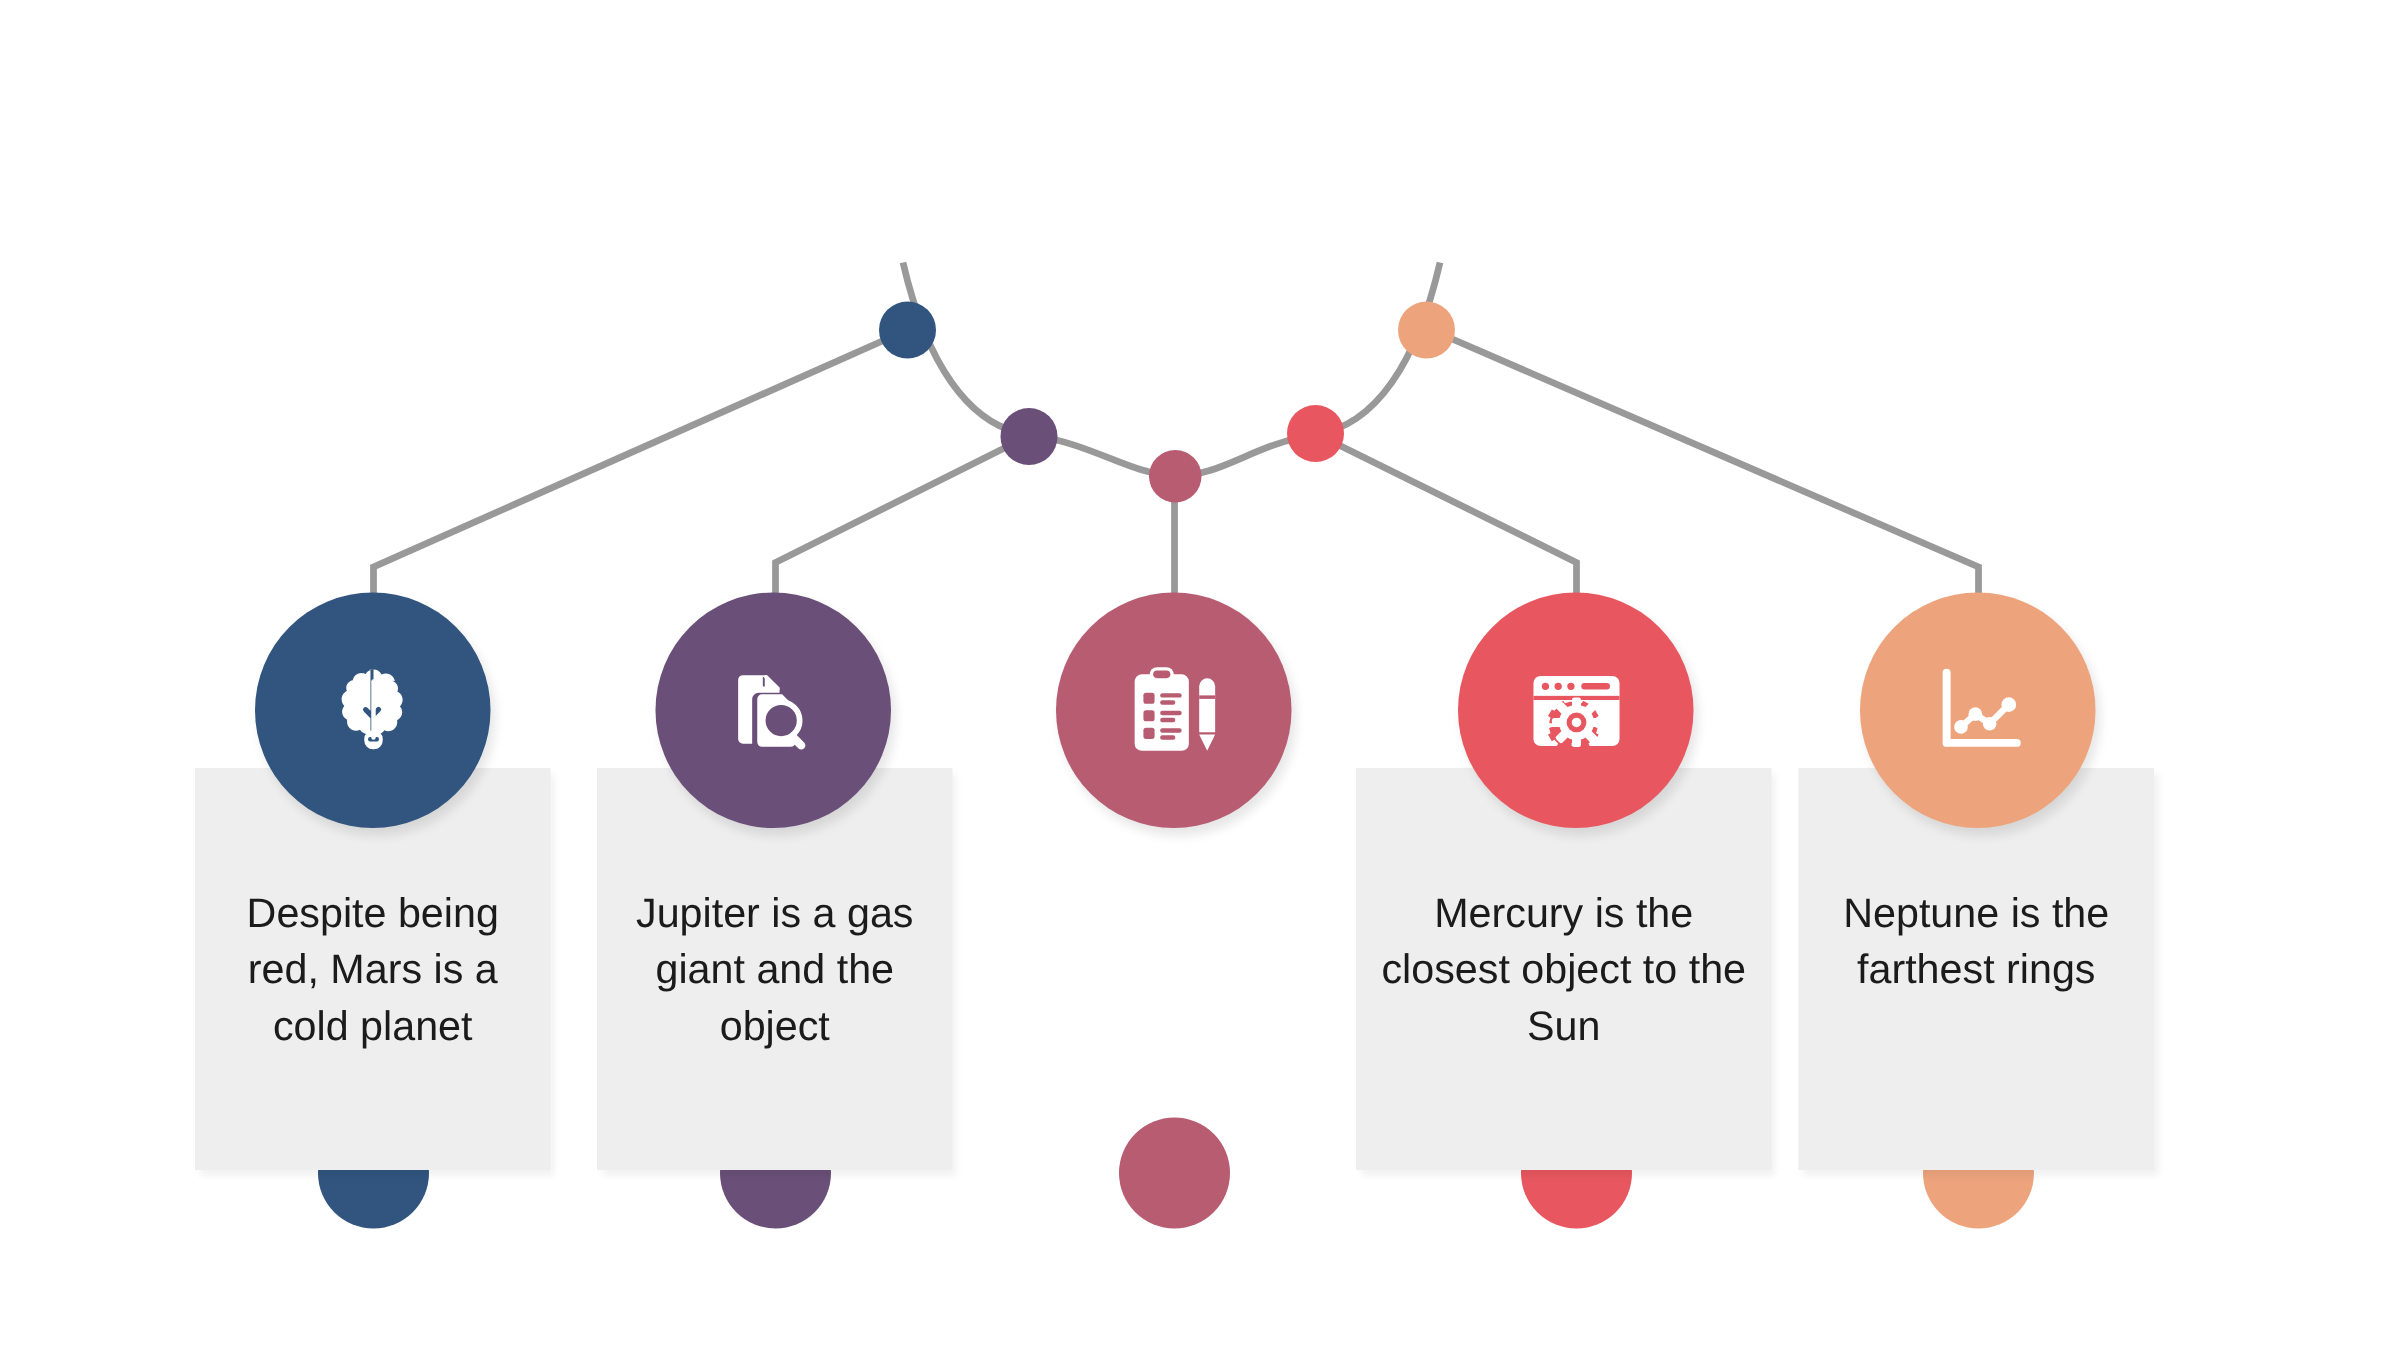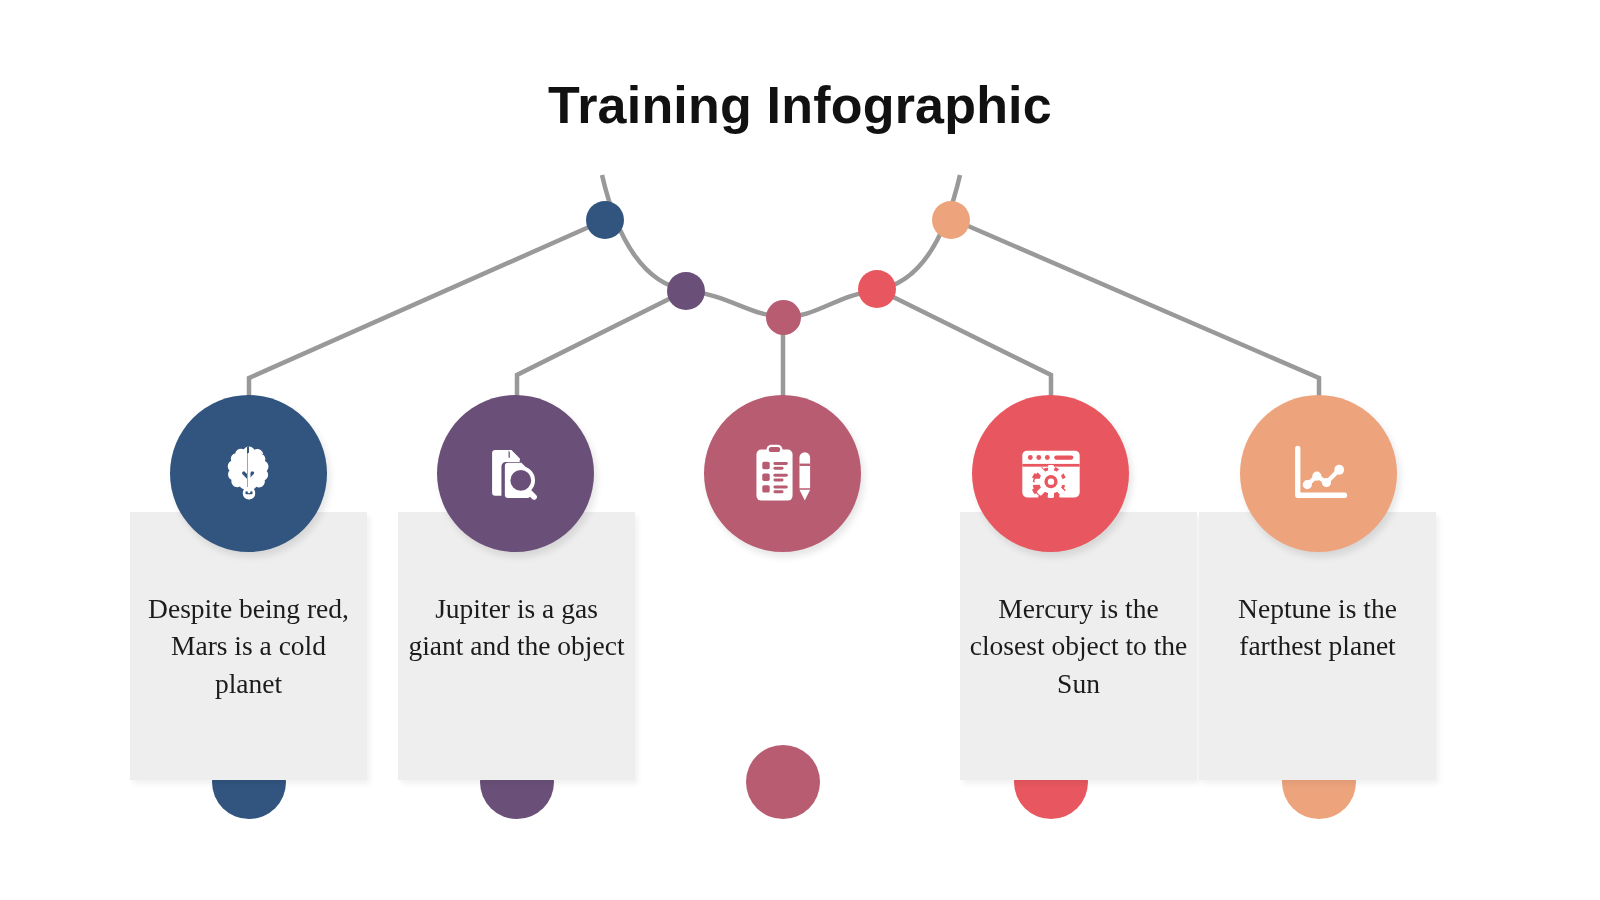--- a/index.html
+++ b/index.html
@@ -56,21 +56,21 @@
     top: 512px;
     height: 268px;
     width: 237px;
   }
   .card-text {
     position: absolute;
     left: 8px;
     right: 8px;
     top: 78px;
     text-align: center;
-    font-family: Liberation Serif, serif;
+    font-family: Liberation Sans, sans-serif;
     font-size: 27.5px;
     line-height: 1.36;
     color: #1b1b1b;
   }
 
   
   .nub {
     position: absolute;
     width: 74px;
     height: 74px;
@@ -100,21 +100,20 @@
   .arc-dot {
     position: absolute;
     border-radius: 50%;
   }
 </style>
 </head>
 <body>
 
 <div id="stage">
 
-  <div id="title">Training Infographic</div>
 
   <svg id="connectors" viewBox="0 0 1600 900" xmlns="http://www.w3.org/2000/svg">
     <g fill="none" stroke="#999999" stroke-width="4.5" stroke-linecap="butt">
 
       <path d="M 602,175 C 617,240 645,285 687,290
                C 730,296 752,316 783,317
                C 815,318 835,296 876,290
                C 918,284 945,240 960,175"></path>
 
       <path d="M 607,219 L 249,378 L 249,400"></path>
@@ -140,25 +139,25 @@
   <div class="nub" style="left:746px; background:#b85c72;"></div>
   <div class="nub" style="left:1014px; background:#e8575f;"></div>
   <div class="nub" style="left:1282px; background:#eda47d;"></div>
 
   <div class="card" style="left:130px;">
     <div class="card-text">Despite being red, Mars is a cold planet</div>
   </div>
   <div class="card" style="left:398px;">
     <div class="card-text">Jupiter is a gas giant and the object</div>
   </div>
-  <div class="card" style="left:960px;">
+  <div class="card" style="left:904px;padding-left:40px;">
     <div class="card-text">Mercury is the closest object to the Sun</div>
   </div>
   <div class="card" style="left:1199px;">
-    <div class="card-text">Neptune is the farthest planet</div>
+    <div class="card-text">Neptune is the farthest rings</div>
   </div>
 
   <div class="icon-circle" style="left:170px; background:#31557f;">
     <svg viewBox="0 0 64 64" fill="#ffffff">
       <path d="M32 6c-2.1 0-3.9 1.1-4.9 2.8-.8-.4-1.7-.6-2.6-.6-2.7 0-5 1.9-5.5 4.5-2.3.4-4.1 2.4-4.1 4.9 0 .7.1 1.3.4 1.9-1.9.9-3.3 2.9-3.3 5.2 0 1.6.7 3.1 1.7 4.1-.9 1-1.4 2.3-1.4 3.7 0 2.2 1.3 4.1 3.2 5-.1.4-.1.9-.1 1.3 0 3.1 2.5 5.6 5.6 5.6.9 0 1.8-.2 2.5-.6 1 1.6 2.8 2.7 4.9 2.7.6 0 1.2-.1 1.7-.3V36.5l-4.2-4.2a1.6 1.6 0 1 1 2.3-2.3l1.9 1.9V6.1c-.5-.1-1.1-.1-1.6-.1h.5z"></path>
       <path d="M45.4 13.2c-.5-2.7-2.8-4.7-5.6-4.7-1 0-1.9.2-2.7.6C36.1 7.2 34.2 6 32 6v25.9l2-2a1.6 1.6 0 1 1 2.3 2.3l-4.3 4.3v10c.6.2 1.2.3 1.9.3 2.1 0 3.9-1.1 4.9-2.7.8.4 1.6.6 2.5.6 3.1 0 5.6-2.5 5.6-5.6 0-.5 0-.9-.1-1.3 1.9-.9 3.2-2.8 3.2-5 0-1.4-.5-2.7-1.4-3.7 1-1.1 1.7-2.5 1.7-4.1 0-2.3-1.3-4.3-3.3-5.2.2-.6.4-1.2.4-1.9 0-2.4-1.8-4.5-4.1-4.9z"></path>
       <rect x="26.2" y="44" width="11.6" height="12" rx="5.5"></rect>
       <rect x="28.6" y="48.3" width="6.8" height="2.8" rx="1.2" fill="#31557f"></rect>
       <rect x="30.6" y="12" width="2.8" height="38" rx="1.4"></rect>
     </svg>

